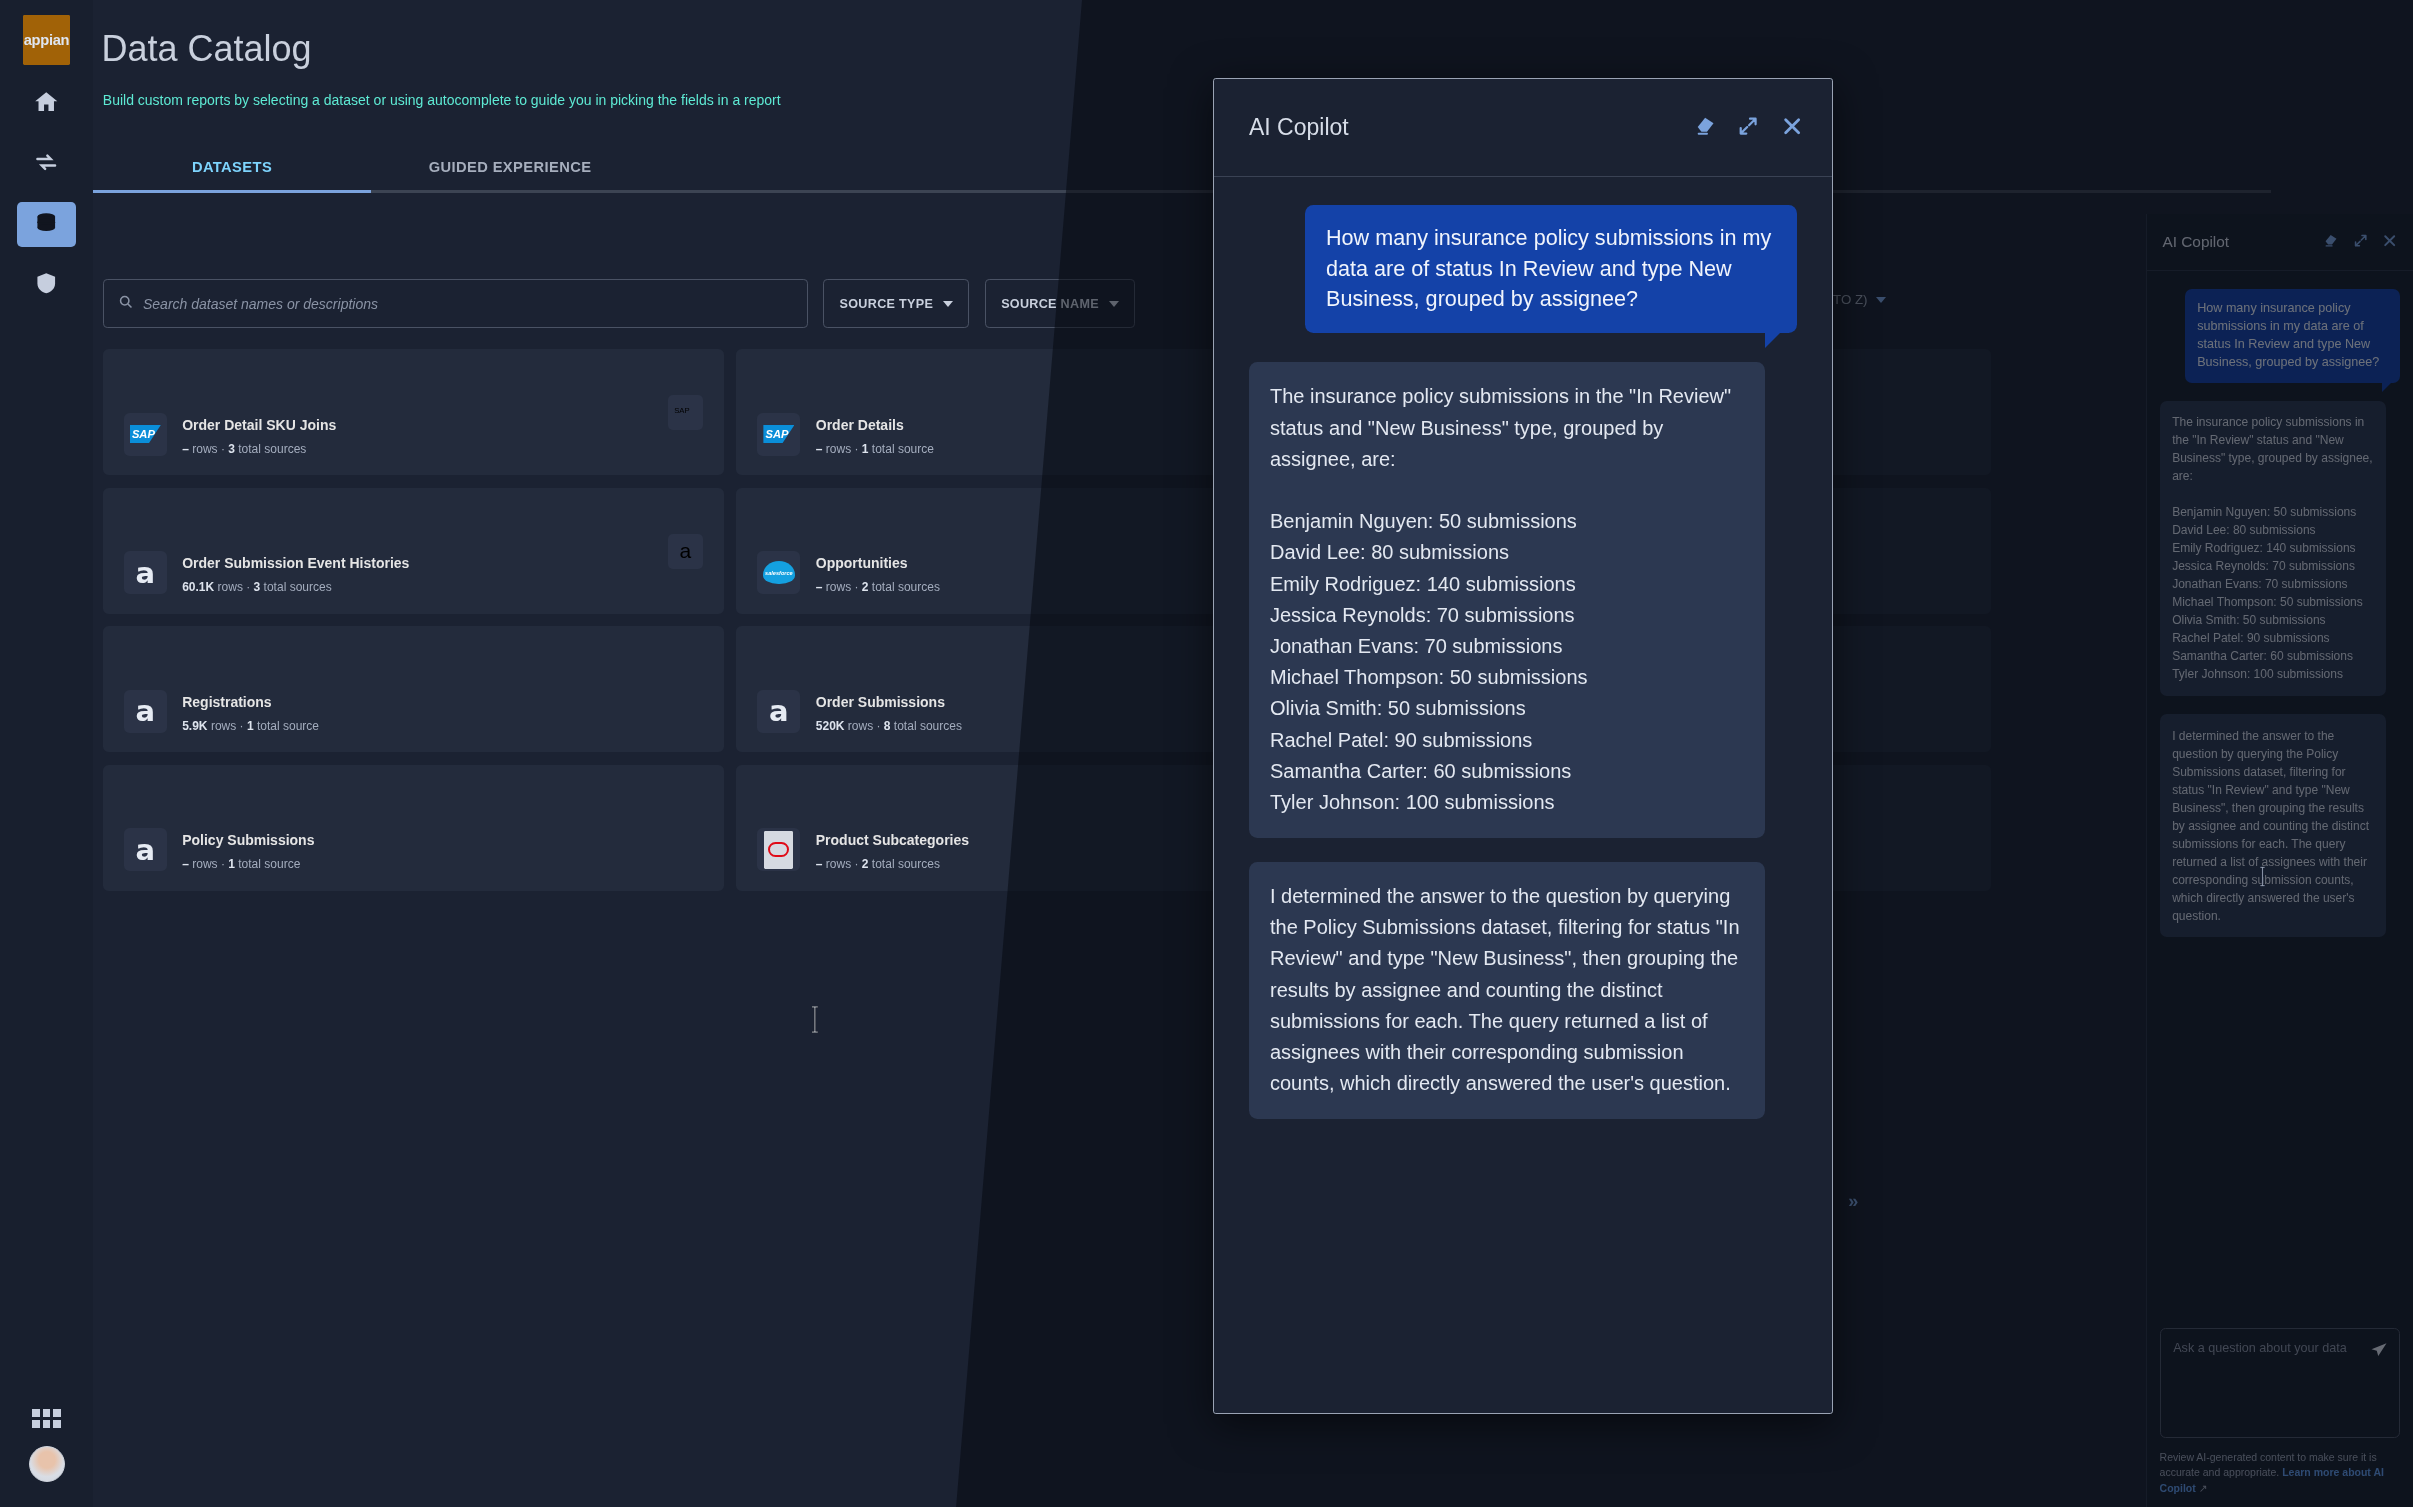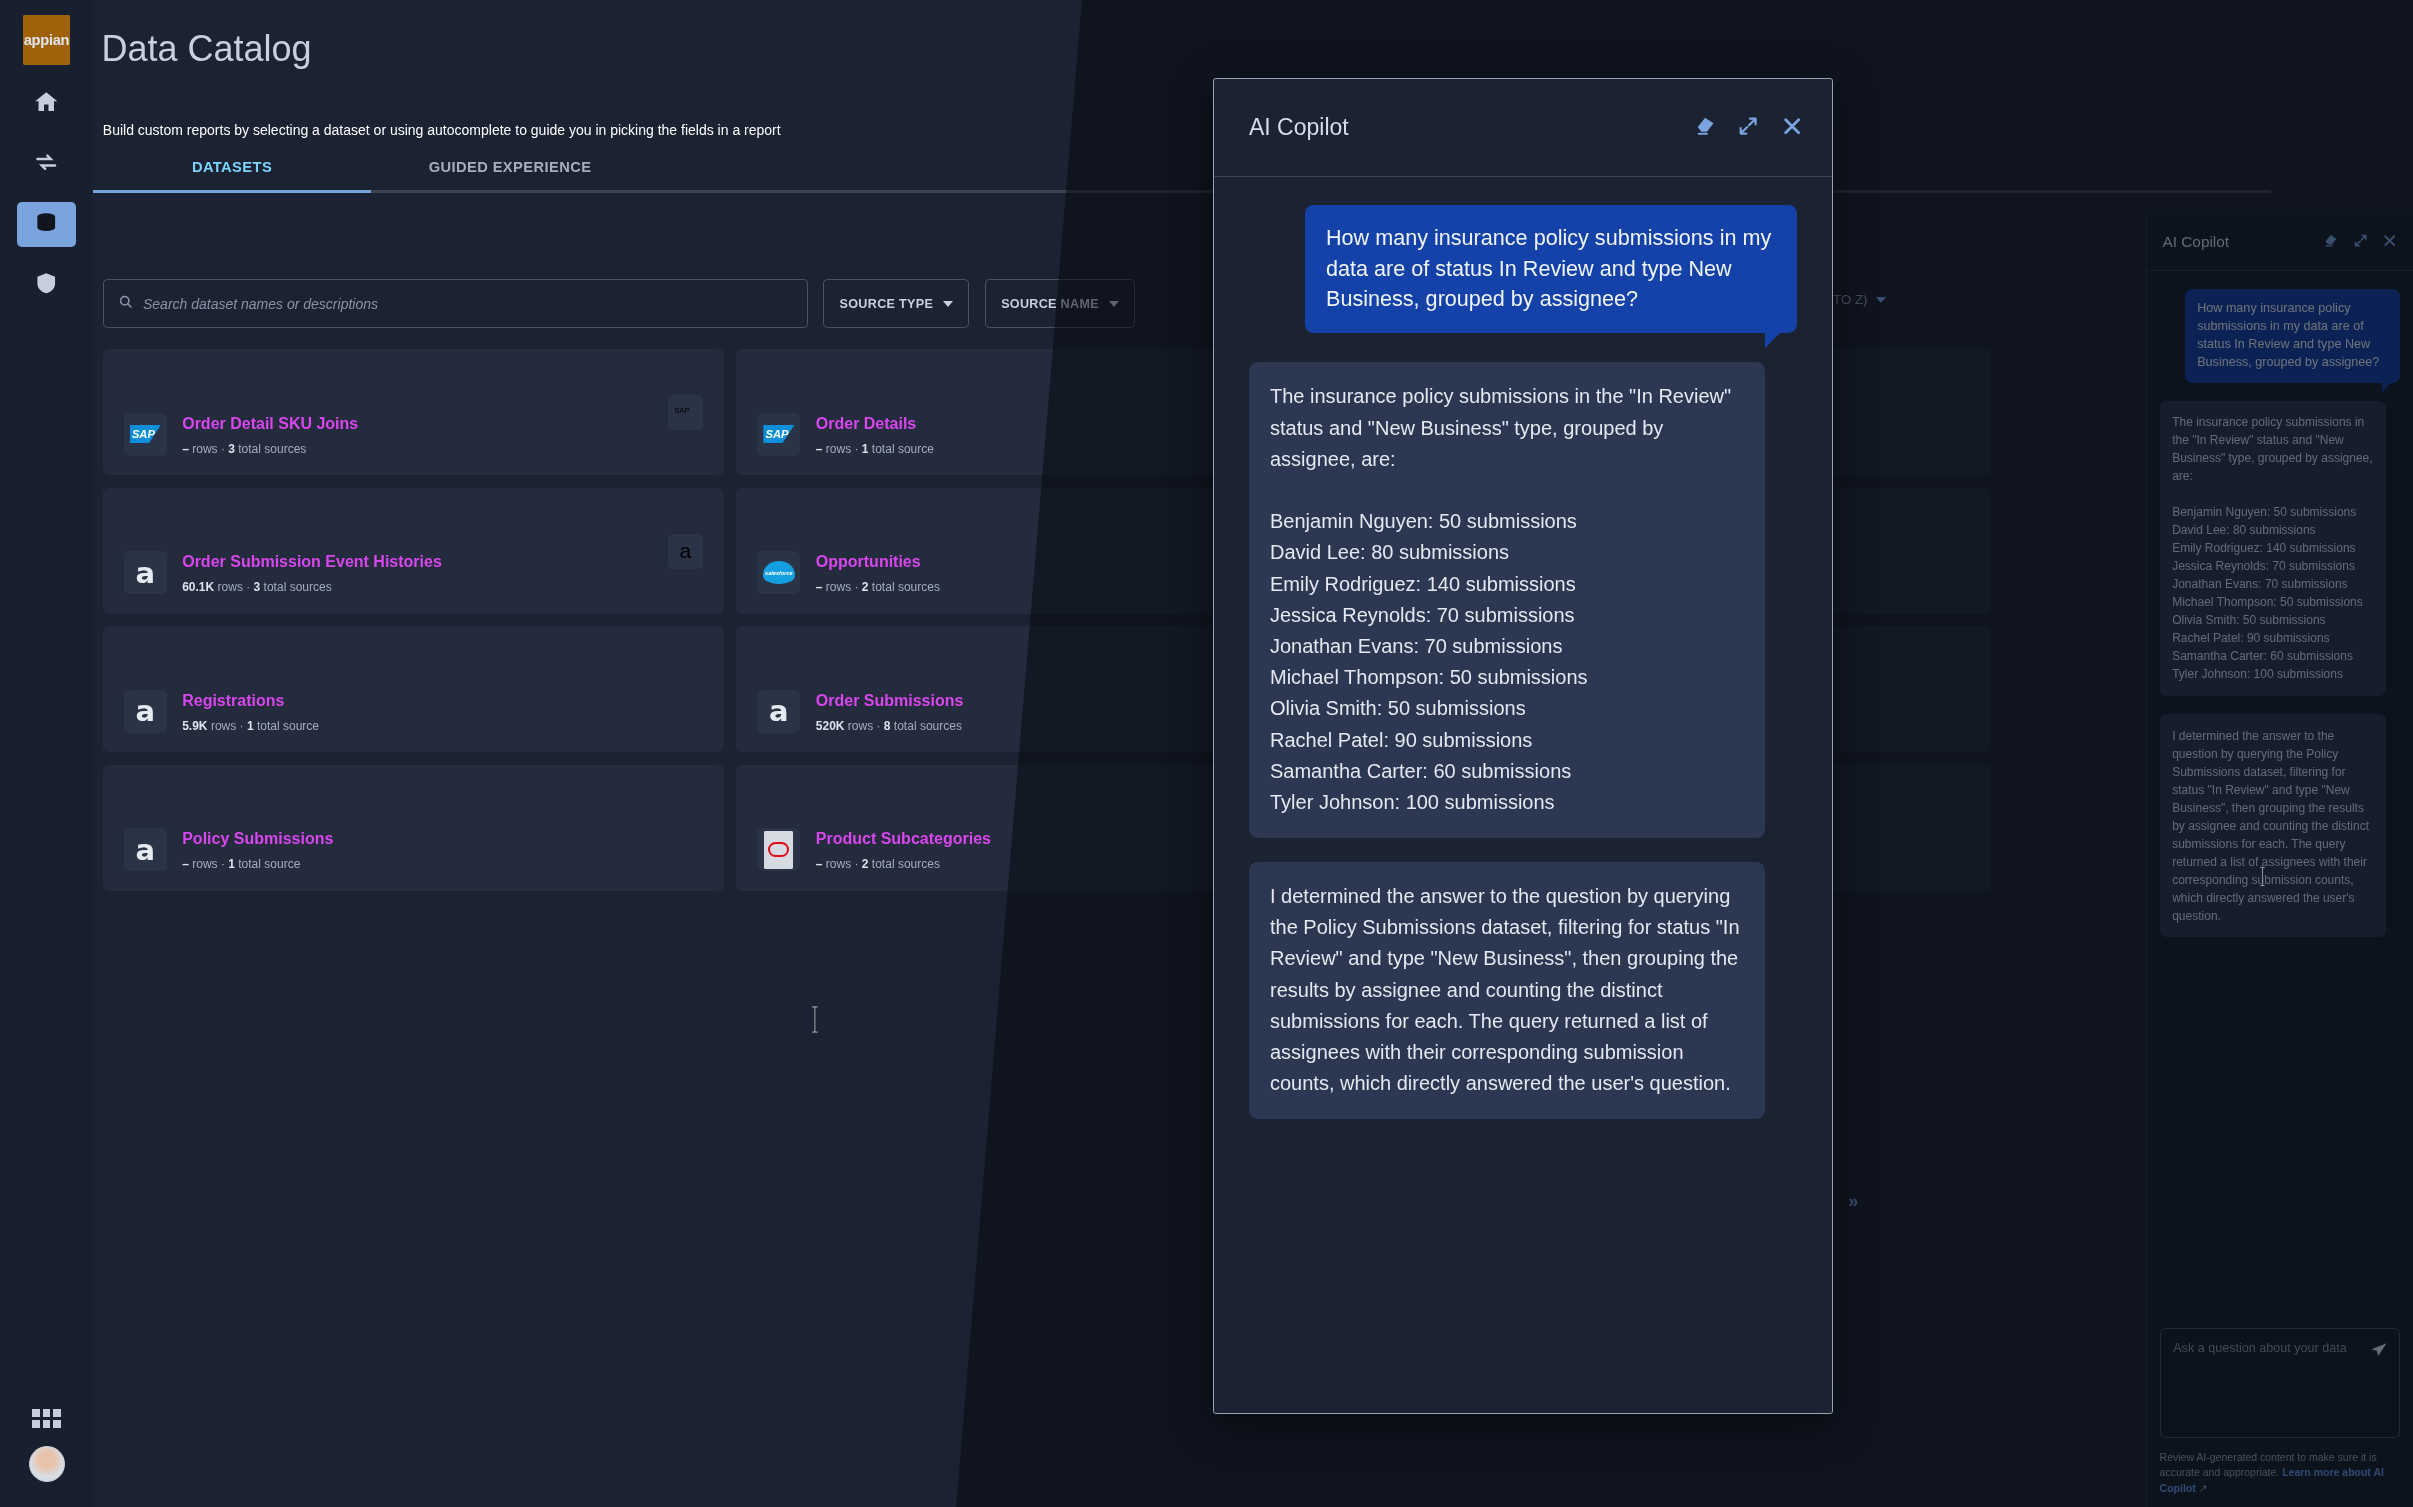--- a/index.html
+++ b/index.html
@@ -46,21 +46,21 @@
   #page {
     position: absolute; left: 93px; top: 0; right: 0; bottom: 0;
     background: #1b2232;
   }
   #page-title {
     position: absolute; left: 8.4px; top: 28px;
     font-size: 36px; color: #c9d0dd; font-weight: 400;
   }
   #page-subtitle {
     position: absolute; left: 9.8px; top: 92px;
-    font-size: 14px; color: #ffffff; margin-top: 30px;
+    font-size: 14px; color: #5eead4;
   }
 
   
   #tabs { position: absolute; left: 0px; top: 159px; width: 2178px; }
   .tab-row { display: flex; }
   .tab {
     width: 278px; text-align: center; padding-bottom: 15.4px;
     font-size: 14.7px; font-weight: 700; letter-spacing: 0.4px;
     color: #a6aebd;
   }
@@ -99,21 +99,21 @@
   .card {
     width: 621px; height: 126px; background: #232b3c; border-radius: 5.6px;
     display: flex; align-items: flex-end; padding: 19.5px 21px; position: relative;
   }
   .card-icon {
     width: 43px; height: 43px; border-radius: 5.6px; background: #2b3347;
     display: flex; align-items: center; justify-content: center; flex: none;
     margin-right: 15.4px;
   }
   .card-text { padding-top: 1.4px; }
-  .card-title { font-size: 16px; font-weight: 700; color: #d946ef; margin-bottom: 9px; }
+  .card-title { font-size: 14px; font-weight: 700; color: #e5e5e5; margin-bottom: 9px; }
   .card-meta { font-size: 12px; color: #a4adbe; }
   .card-meta b { color: #dde3ed; font-weight: 700; }
   .card-sources { position: absolute; right: 21px; top: 46px; display: flex; gap: 8.4px; }
   .src-chip { width: 35px; height: 35px; border-radius: 4.9px; background: #2b3347; display:flex; align-items:center; justify-content:center; }
 
   
   .sap {
     width: 31px; height: 18px; background: #0a8ed9; position: relative;
     color: #fff; font-size: 11.2px; font-weight: 800; font-style: italic;
     display:flex; align-items:center; justify-content:flex-start; padding-left:2.1px;

